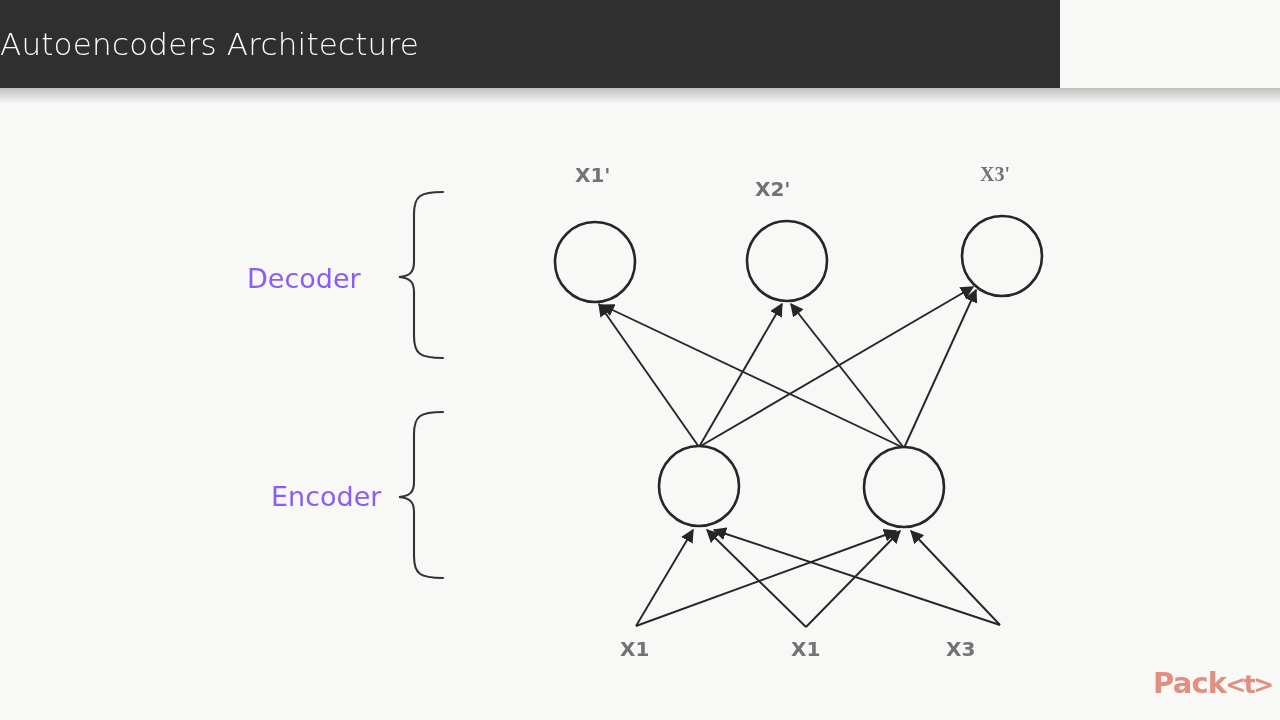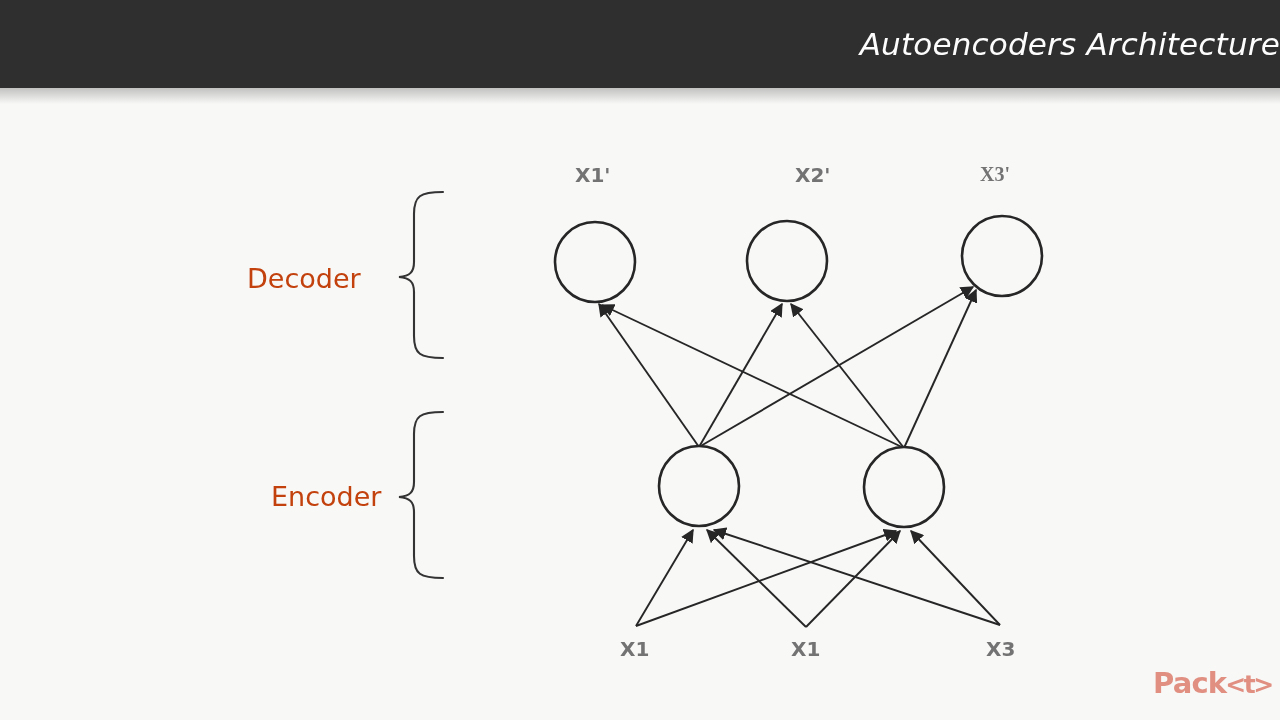--- a/index.html
+++ b/index.html
@@ -13,29 +13,28 @@
     background: #f8f8f7;
     font-family: "Liberation Sans", sans-serif;
     position: relative;
   }
 
   
   #header-bar {
     position: absolute;
     left: 0;
     top: 0;
-    width: 1280px;
+    width: 1060px;
     height: 88px;
     background: #2f2f2f;
     display: flex;
     align-items: center;
-    justify-content: flex-end;
+    justify-content: flex-start;
     box-sizing: border-box;
     z-index: 5;
-    font-style: italic;
   }
   #header-title {
     color: #fdfdfd;
     font-size: 31px;
     font-weight: 300;
     letter-spacing: 0.2px;
     font-family: "DejaVu Sans", sans-serif;
     white-space: nowrap;
   }
   #header-shadow {
@@ -64,21 +63,21 @@
     left: 0;
     top: 0;
     width: 1280px;
     height: 720px;
     z-index: 1;
   }
 
   
   .section-label {
     position: absolute;
-    color: #c2410c;
+    color: #8b5cf6;
     font-size: 27px;
     font-weight: 400;
     font-family: "DejaVu Sans", sans-serif;
     white-space: nowrap;
     z-index: 2;
   }
   #label-decoder { left: 247px; top: 263px; }
   #label-encoder { left: 247px; top: 481px; margin-left: 24px; }
 
   .node-label {
@@ -87,26 +86,26 @@
     font-size: 20px;
     font-weight: 700;
     font-family: "DejaVu Sans", sans-serif;
     white-space: nowrap;
     z-index: 2;
   }
   .out-label { top: 163px; }
   .in-label  { top: 637px; }
 
   #label-x1p { left: 575px; }
-  #label-x2p { left: 795px; }
+  #label-x2p { left: 755px; margin-top: 14px; }
   #label-x3p { left: 980px; font-family: Liberation Serif, serif; }
 
   #label-x1  { left: 620px; }
   #label-x1b { left: 791px; }
-  #label-x3  { left: 986px; }
+  #label-x3  { left: 946px; }
 
   
   #packt-logo {
     position: absolute;
     left: 1153px;
     top: 669px;
     z-index: 3;
     display: flex;
     flex-direction: column;
     align-items: flex-start;

